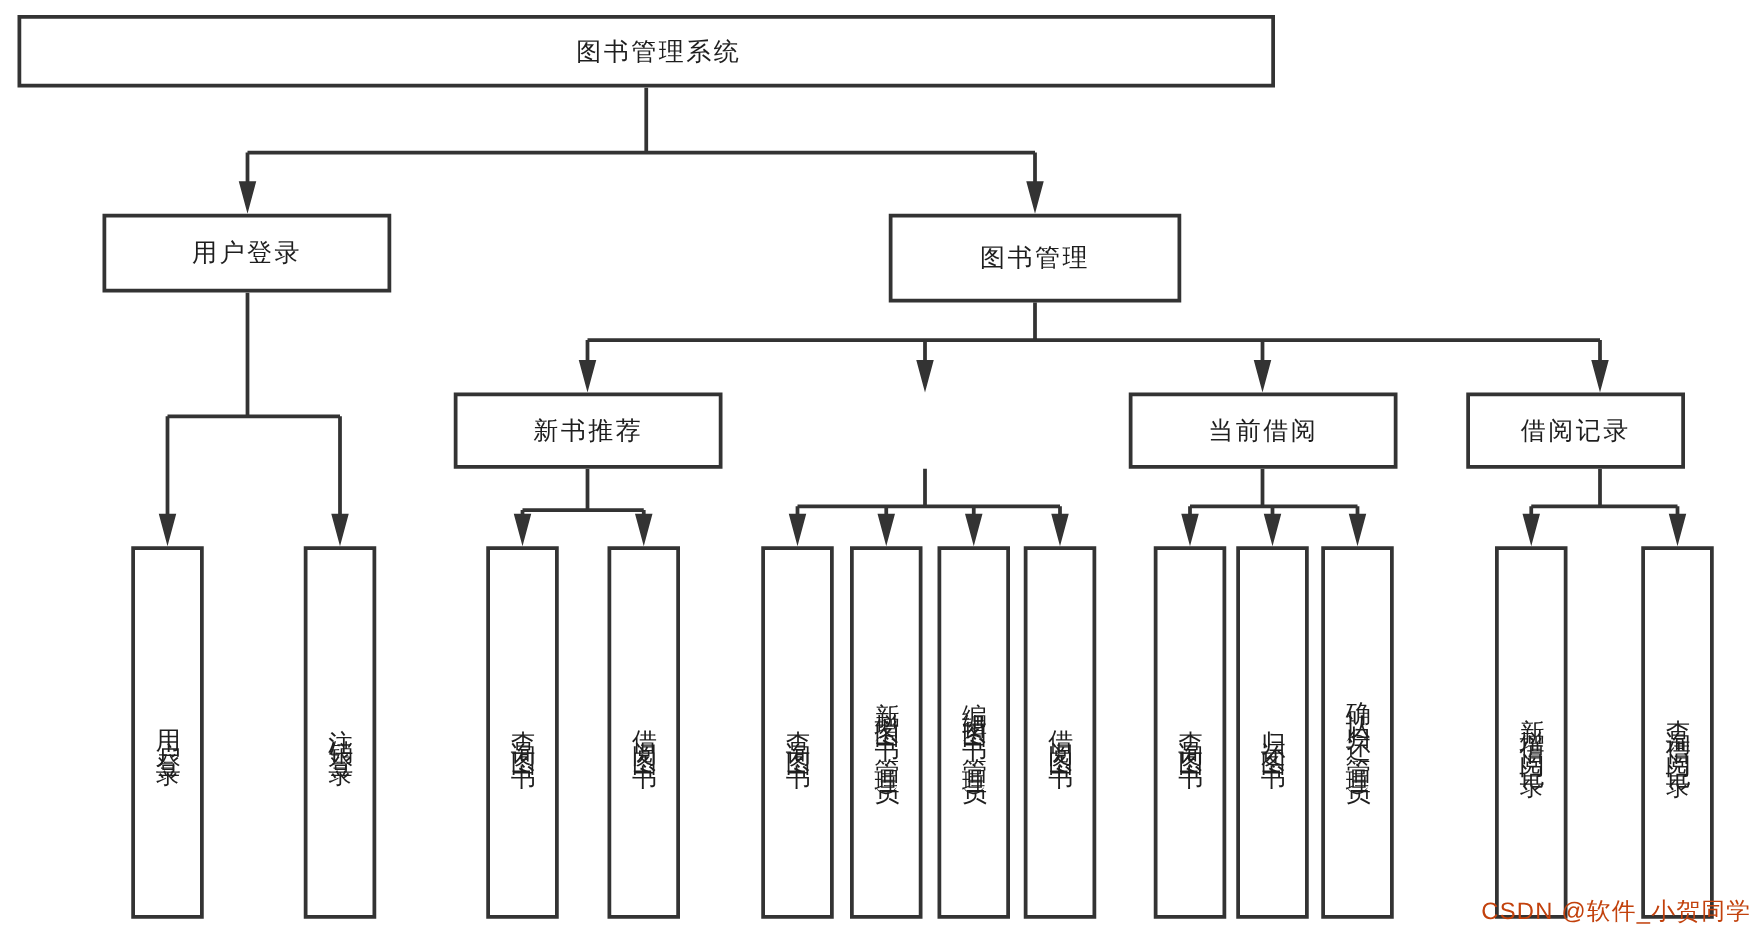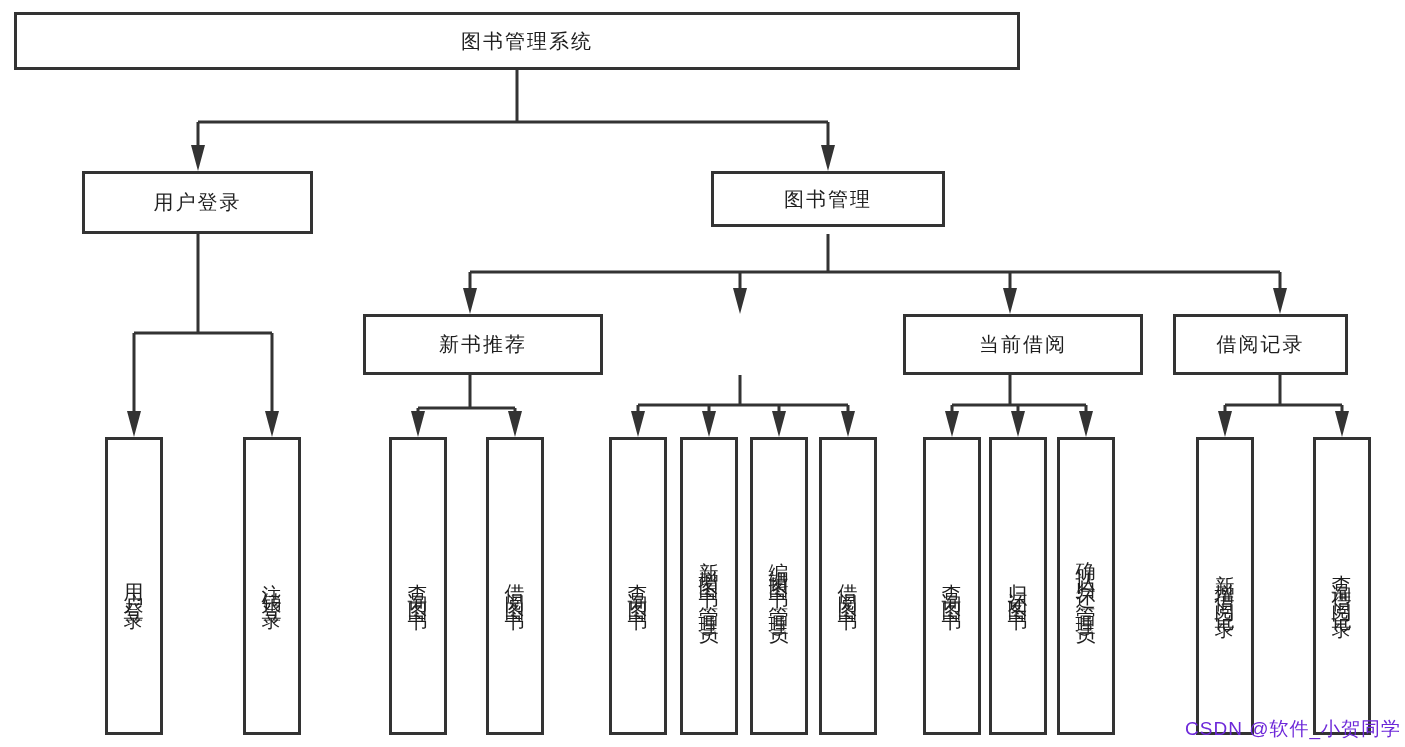--- a/index.html
+++ b/index.html
@@ -38,23 +38,23 @@
   }
   .v-node {
     writing-mode: vertical-rl;
     text-orientation: mixed;
     font-size: 20px;
     letter-spacing: 9px;
     line-height: 1;
   }
   .root-node     { left: 14px;  top: 12px;  width: 1006px; height: 58px; padding-left: 20px; }
   .n-user-login  { left: 82px;  top: 171px; width: 231px;  height: 63px; }
-  .n-book-mgmt   { left: 711px; top: 171px; width: 234px;  height: 56px; }
+  .n-book-mgmt   { left: 711px; top: 171px; width: 234px;  height: 71px; }
 
-  .lvl3 { top: 314px; height: 61px; width: 240px; }
+  .lvl3 { top: 314px; height: 61px; width: 215px; }
   .n-new-book    { left: 363px; }
   .n-book-borrow { left: 633px; }
   .n-cur-borrow  { left: 903px; }
   .n-borrow-rec  { left: 1173px; width: 175px; }
 
   .leaf { top: 437px; width: 58px; height: 298px; }
   .lf-1  { left: 105px; }
   .lf-2  { left: 243px; }
   .lf-3  { left: 389px; }
   .lf-4  { left: 486px; }
@@ -66,21 +66,21 @@
   .lf-10 { left: 989px; }
   .lf-11 { left: 1057px; }
   .lf-12 { left: 1196px; }
   .lf-13 { left: 1313px; }
 
   .watermark {
     position: absolute;
     right: 4px;
     bottom: 5px;
     font-size: 19px;
-    color: #6d28d9;
+    color: #c2410c;
     letter-spacing: 1px;
     white-space: nowrap;
   }
 </style>
 </head>
 <body>
 
 <div class="canvas">
 
   <svg class="connector-layer" viewBox="0 0 1405 747">

